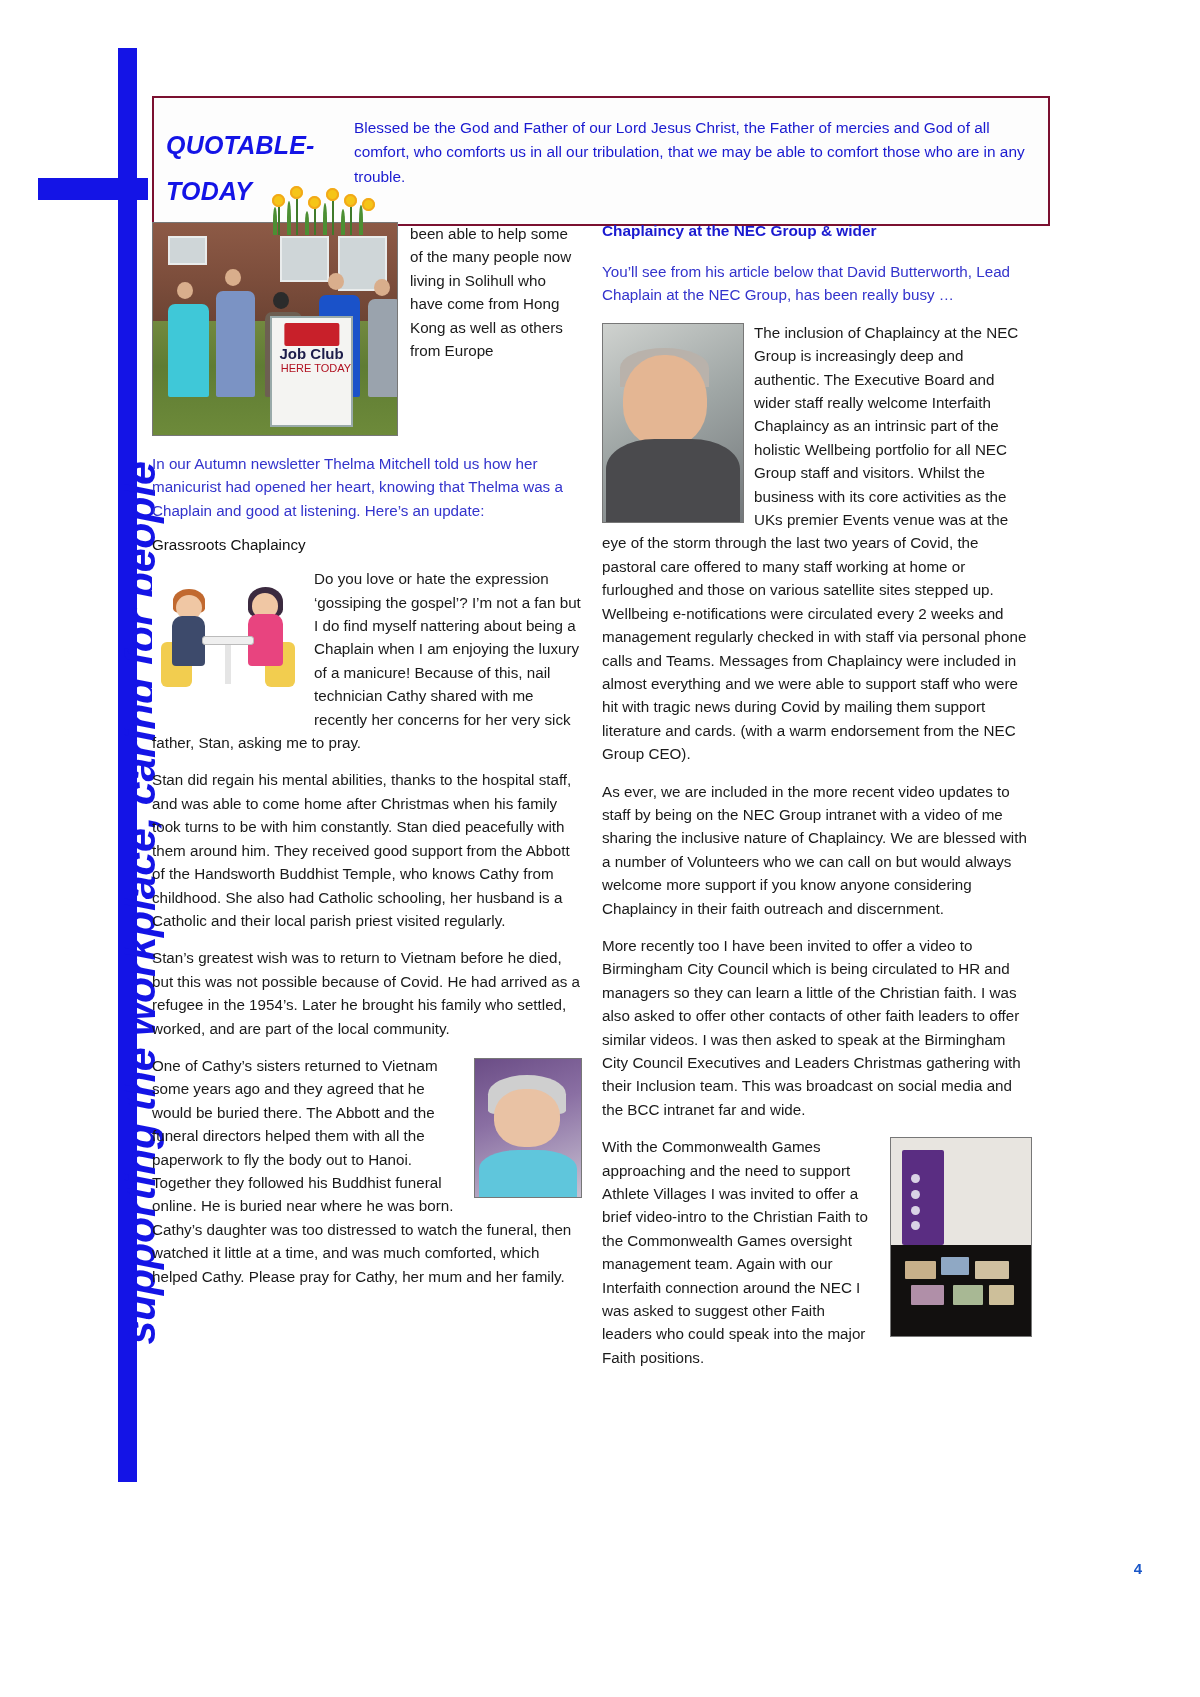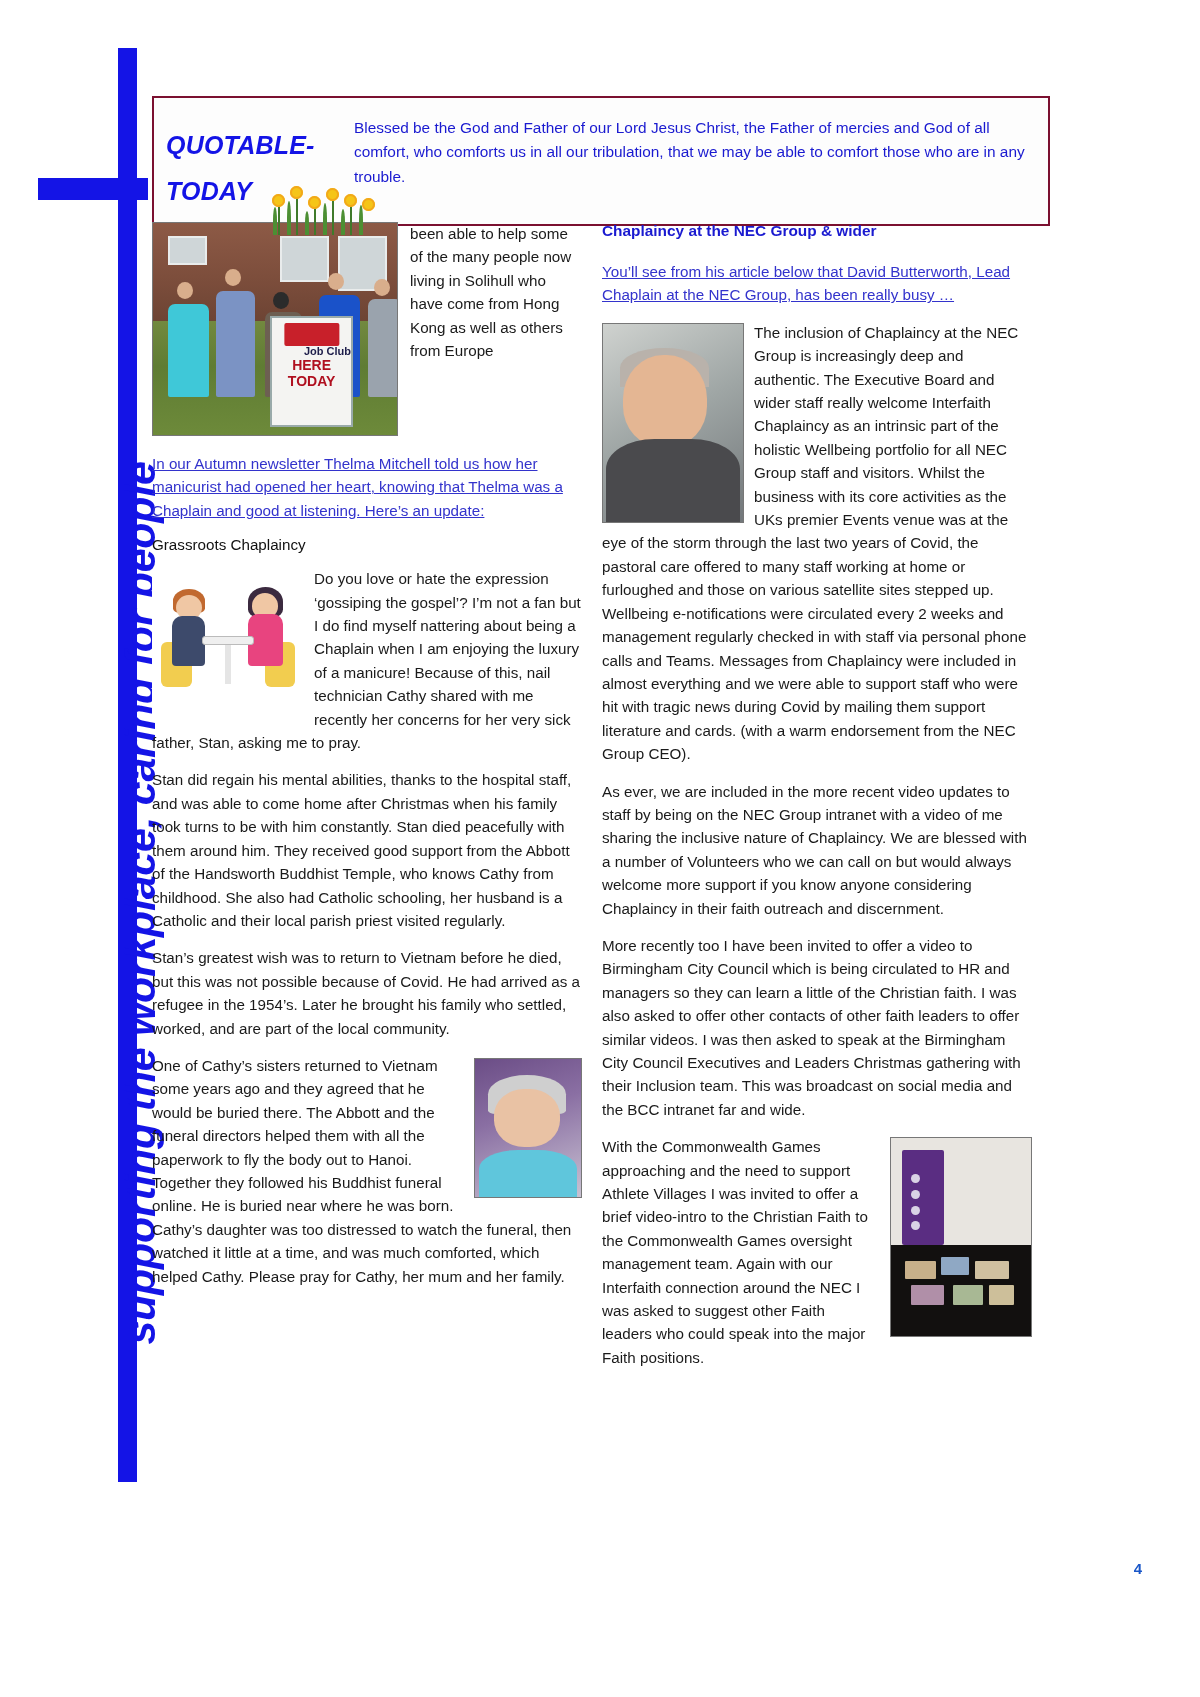--- a/index.html
+++ b/index.html
@@ -95,21 +95,20 @@
     font-size: 15.2px;
     line-height: 1.54;
     color: #1a1a1a;
     text-align: left;
   }
   .blue-text {
     font-size: 15.2px;
     line-height: 1.54;
     color: #3333cc;
     margin: 0 0 14px 0;
-    text-decoration: underline;
   }
   .sub-head {
     font-size: 15.2px;
     font-weight: normal;
     color: #111;
     margin: 0 0 14px 0;
   }
   .blue-head {
     font-size: 15.4px;
     font-weight: bold;
@@ -148,22 +147,22 @@
   }
   .jc-wall { position:absolute; left:0; top:0; width:100%; height:46%;
              background:linear-gradient(180deg,#8d5a46 0%,#7d4e3c 55%,#6d4434 100%); }
   .jc-window { position:absolute; background:#cfd6d8; border:2px solid #e9ecec; }
   .jc-grass { position:absolute; left:0; bottom:0; width:100%; height:54%;
               background:linear-gradient(180deg,#72893f 0%,#5f7c33 40%,#6d8a3a 100%); }
   .jc-person { position:absolute; bottom:18%; border-radius:7px 7px 2px 2px; }
   .jc-head { position:absolute; width:16px; height:17px; border-radius:50%; background:#d9ae8c; }
   .jc-sign { position:absolute; left:48%; bottom:4%; width:34%; height:52%;
              background:#f4f4f2; border:2px solid #9aa; }
-  .jc-sign b { display:block; text-align:right; color:#1d1d4a; font-size:11px; margin-top:34%; font-weight:bold;}
-  .jc-sign i { display:block; text-align:center; color:#b01020; font-size:14px; font-style:normal; font-weight:bold;}
+  .jc-sign b { display:block; text-align:center; color:#1d1d4a; font-size:15px; margin-top:34%; font-weight:bold;}
+  .jc-sign i { display:block; text-align:right; color:#b01020; font-size:11px; font-style:normal; font-weight:normal;}
   .jc-logo { position:absolute; left:50%; top:4%; transform:translateX(-50%);
              width:70%; height:22%; background:#c8202a; border-radius:2px; }
 
   .dav-bg { position:absolute; inset:0; background:linear-gradient(150deg,#cfd2cf 0%,#9fa6a5 48%,#72777a 100%); }
   .dav-face { position:absolute; left:14%; top:16%; width:60%; height:46%;
               border-radius:48% 48% 45% 45%; background:#e4b693; }
   .dav-hair { position:absolute; left:12%; top:12%; width:64%; height:20%;
               border-radius:50% 50% 0 0; background:#b9b2ab; }
   .dav-body { position:absolute; left:2%; bottom:0; width:96%; height:42%;
               background:#4a4a4d; border-radius:36% 36% 0 0; }

